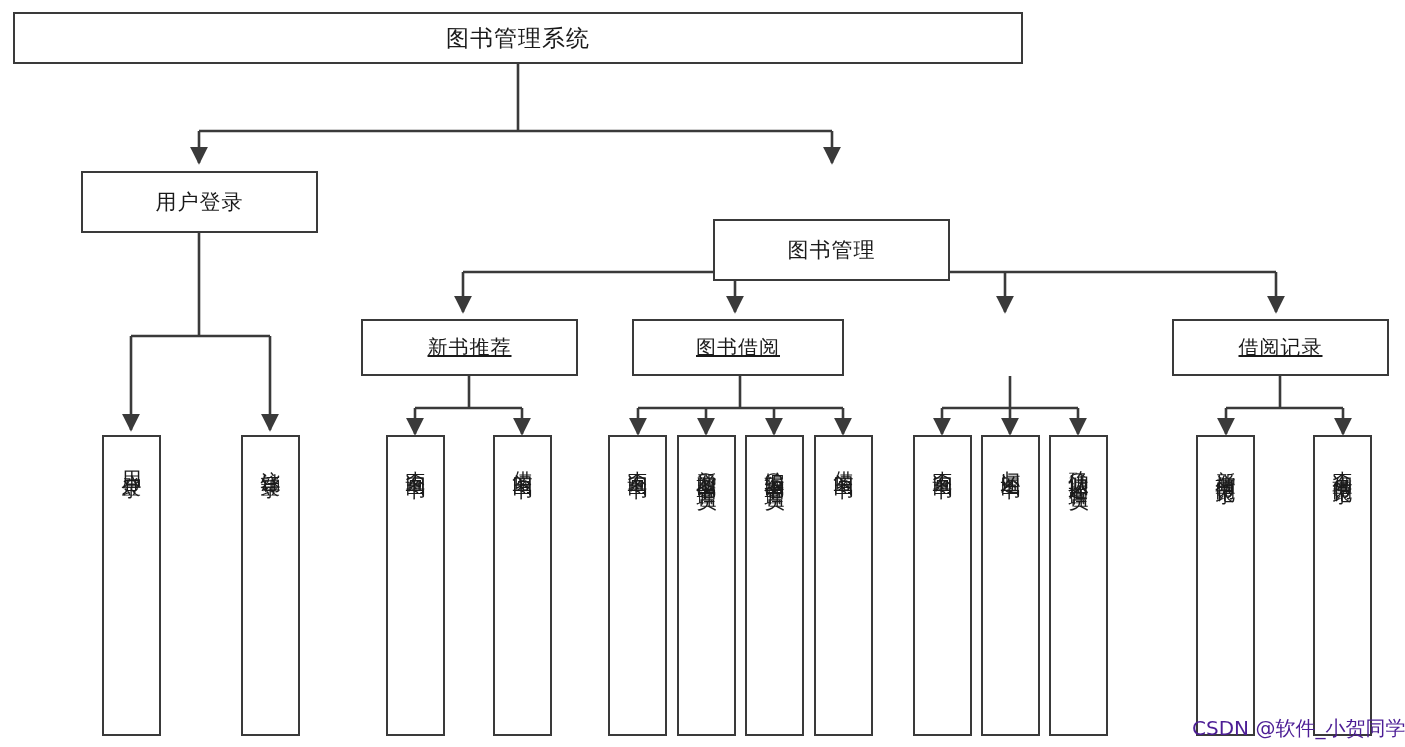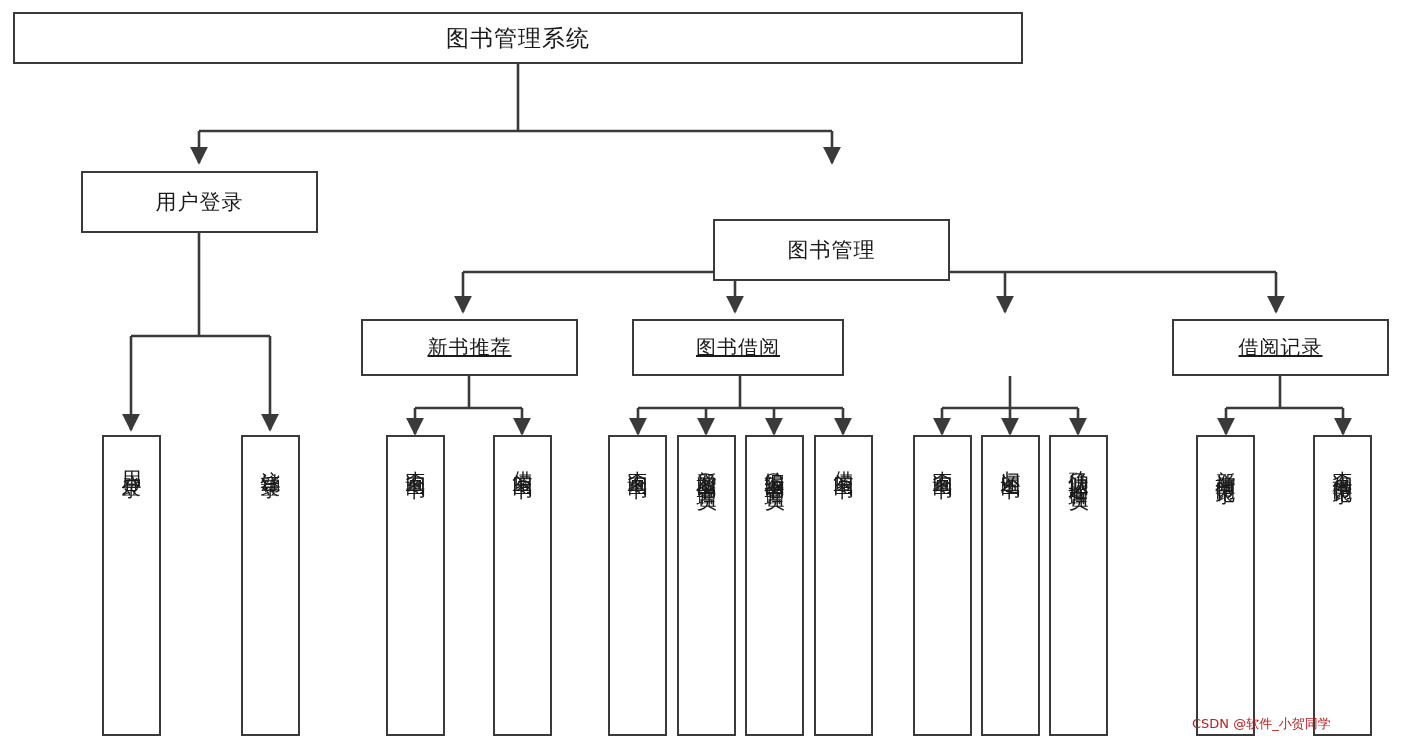--- a/index.html
+++ b/index.html
@@ -60,22 +60,22 @@
     text-align: left;
   }
   .htext {
     white-space: nowrap;
     letter-spacing: 1px;
   }
   #watermark {
     position: absolute;
     left: 1192px;
     top: 715px;
-    font-size: 13px;
-    color: #b91c1c;
+    font-size: 20px;
+    color: #4c1d95;
     white-space: nowrap;
     z-index: 5;
     font-family: "DejaVu Sans", "Liberation Sans", sans-serif;
   }
 </style>
 </head>
 <body>
 
 <div id="canvas">
 

